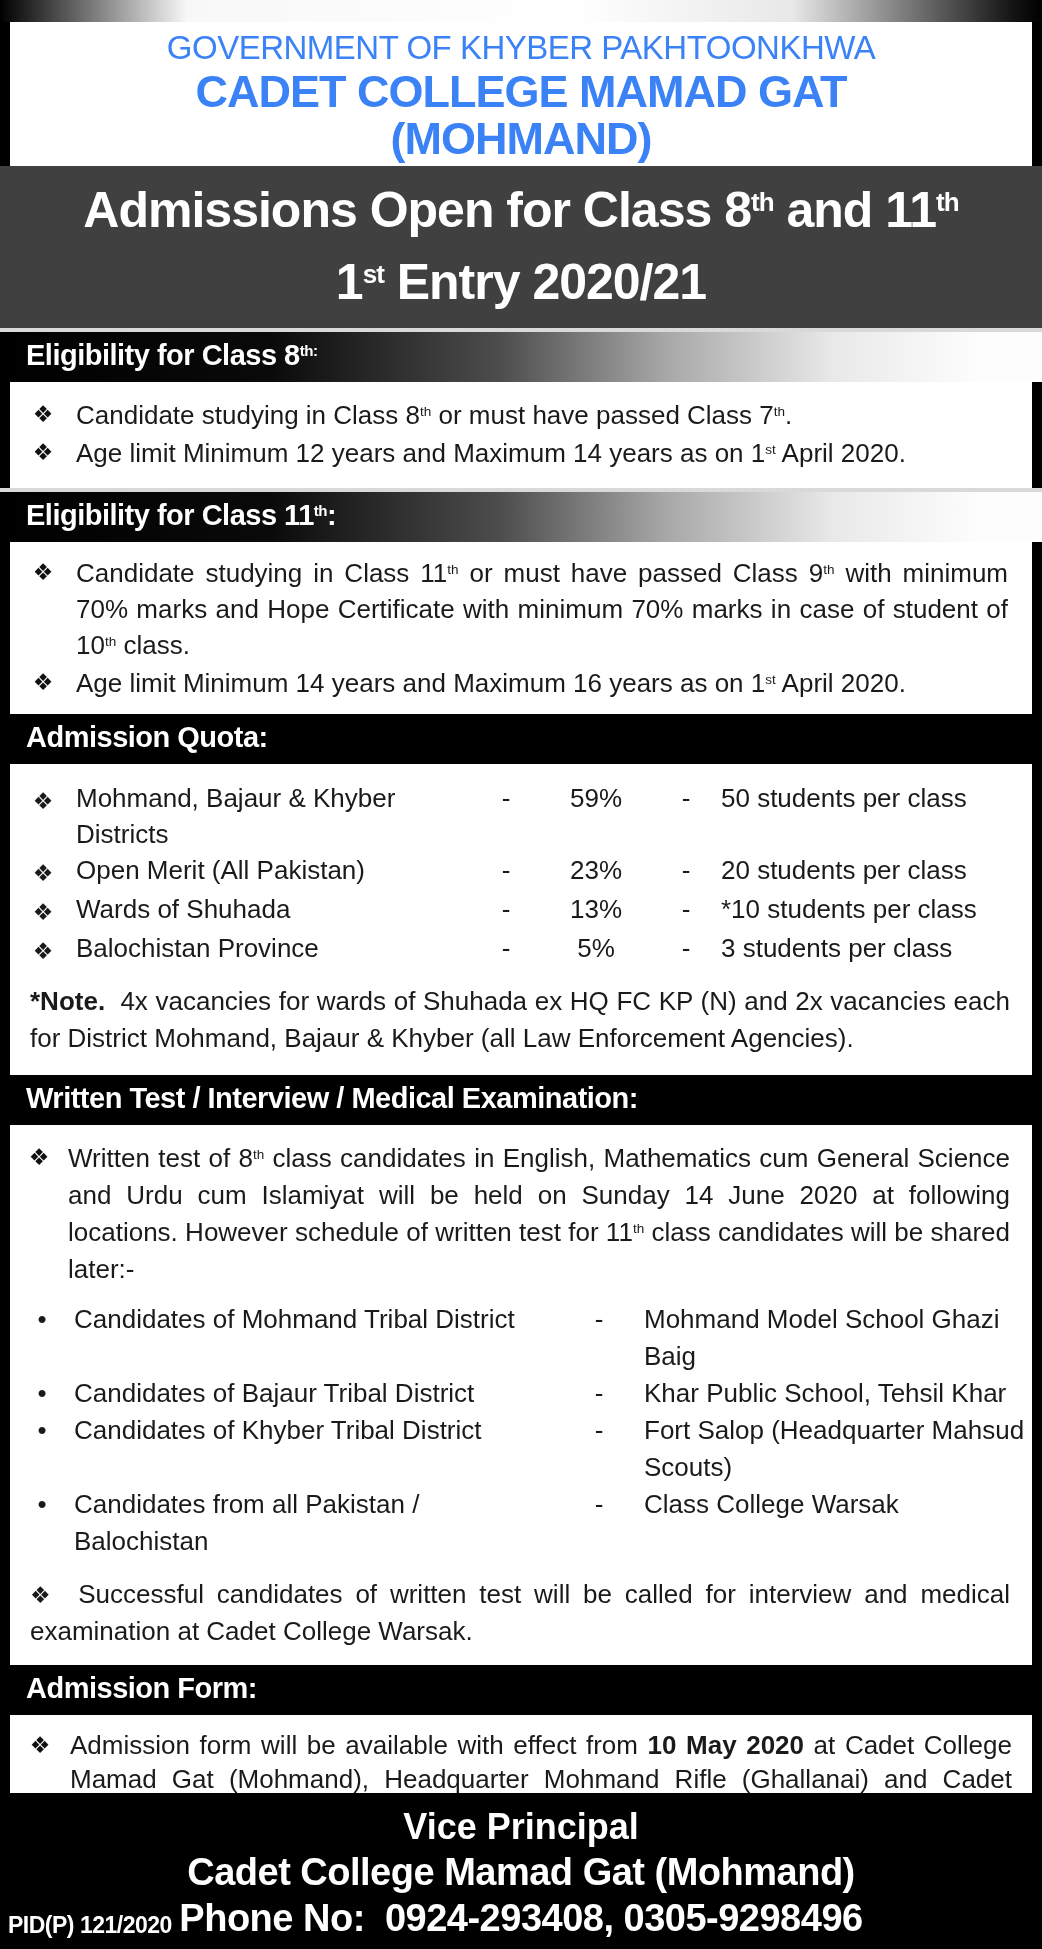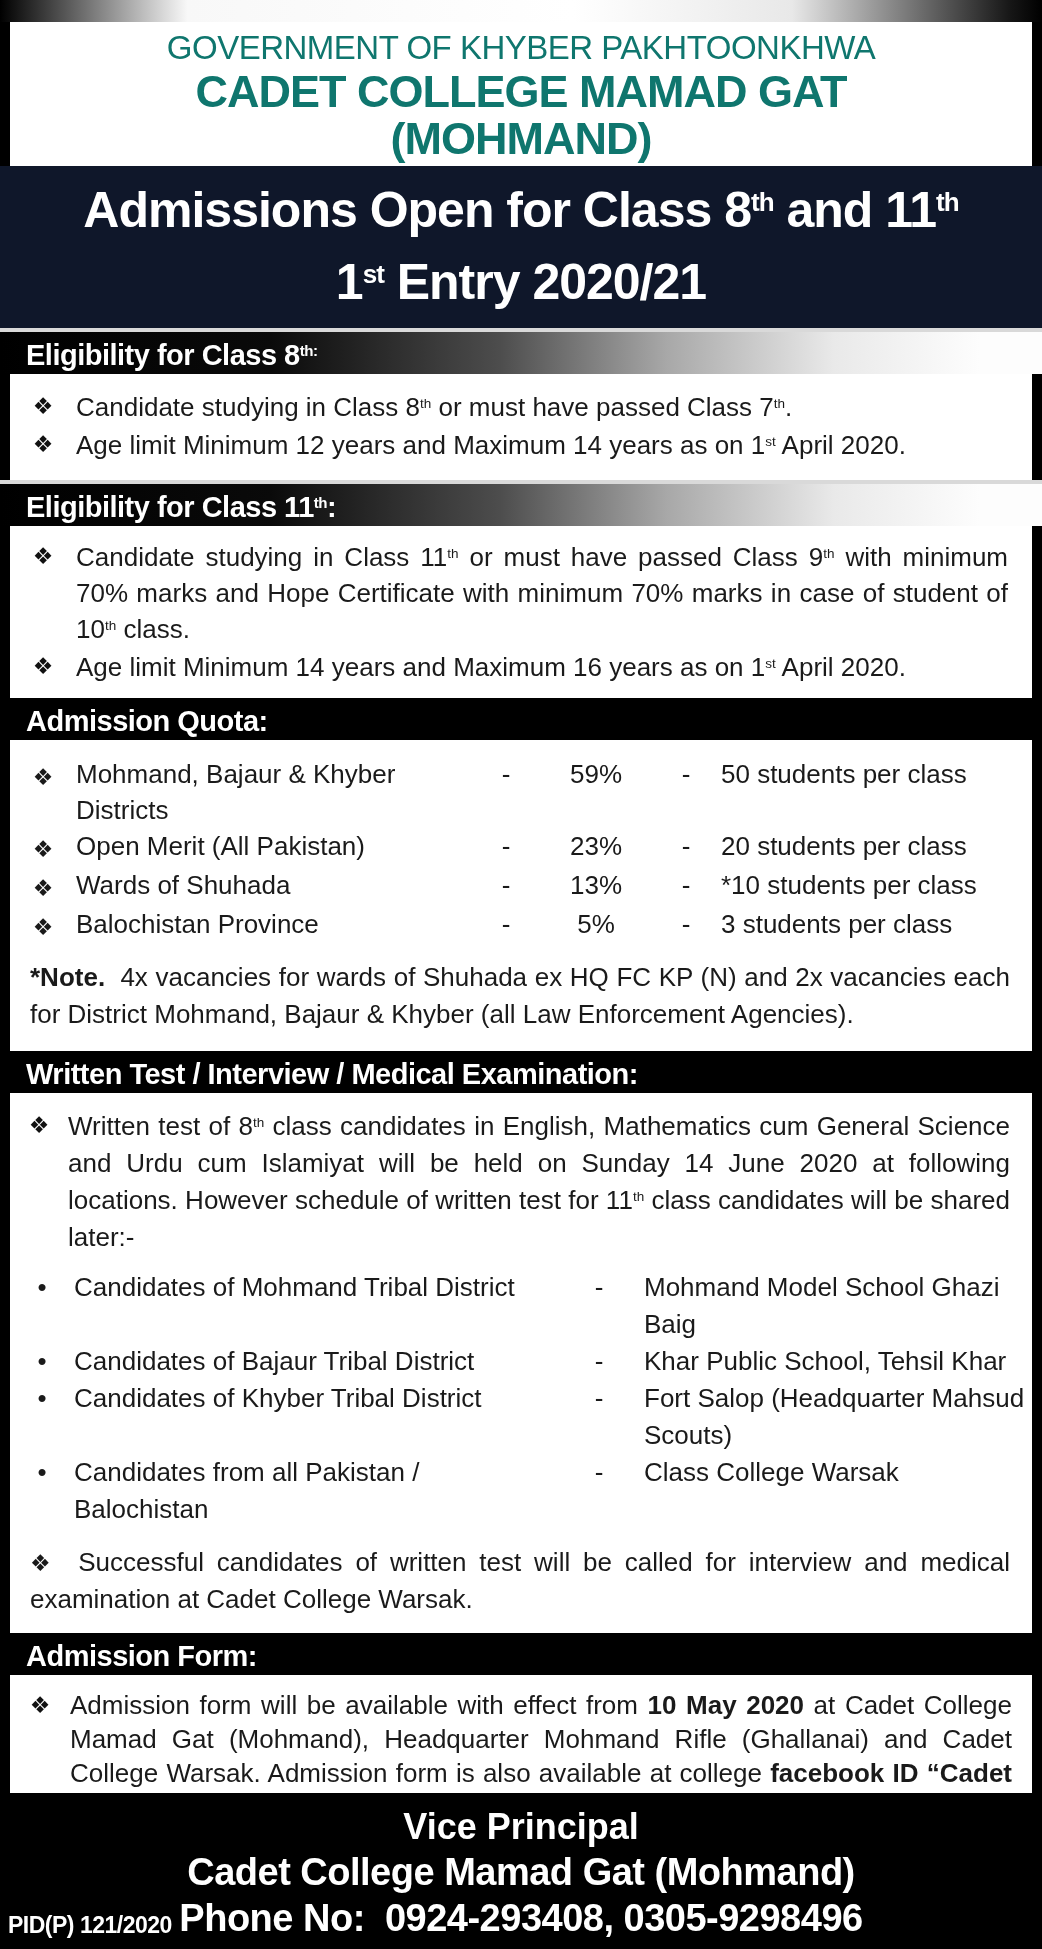--- a/index.html
+++ b/index.html
@@ -16,33 +16,33 @@
 
   
   .top-bar {
     height: 22px;
     background: linear-gradient(90deg, #000 0%, #f8f8f8 18%, #ffffff 55%, #e8e8e8 76%, #161616 97%, #000 100%);
   }
 
   
   .masthead {
     background: #fff; margin: 0 10px; padding: 6px 0 4px;
-    text-align: center; color: #0f766e;
+    text-align: center; color: #3b82f6;
   }
   .gov-line { font-size: 33px; font-weight: 400; letter-spacing: -0.5px; line-height: 40px; }
   .college-line { font-size: 45px; font-weight: 700; letter-spacing: -1px; line-height: 47px; }
 
   
-  .banner { background: #0f172a; color: #fff; text-align: center; padding: 8px 15px 10px; }
+  .banner { background: #404040; color: #fff; text-align: center; padding: 8px 15px 10px; }
   .banner-line { font-size: 50px; font-weight: 700; letter-spacing: -1px; line-height: 72px; }
 
   
   .section-bar {
     color: #fff; font-weight: 700; font-size: 29px;
-    padding: 7px 0 2px 26px; letter-spacing: -0.5px;
+    padding: 7px 0 10px 26px; letter-spacing: -0.5px;
   }
   .bar-grad {
     background: linear-gradient(90deg, #000 0%, #0a0a0a 26%, #4d4d4d 48%, #a8a8a8 64%, #e9e9e9 80%, #fdfdfd 94%);
     border-top: 4px solid #d9d9d9;
   }
   .bar-solid { background: #000; }
 
   
   .white { background: #fff; margin: 0 10px; color: #1a1a1a; }
   .pad { padding: 12px 20px 14px 0; }

